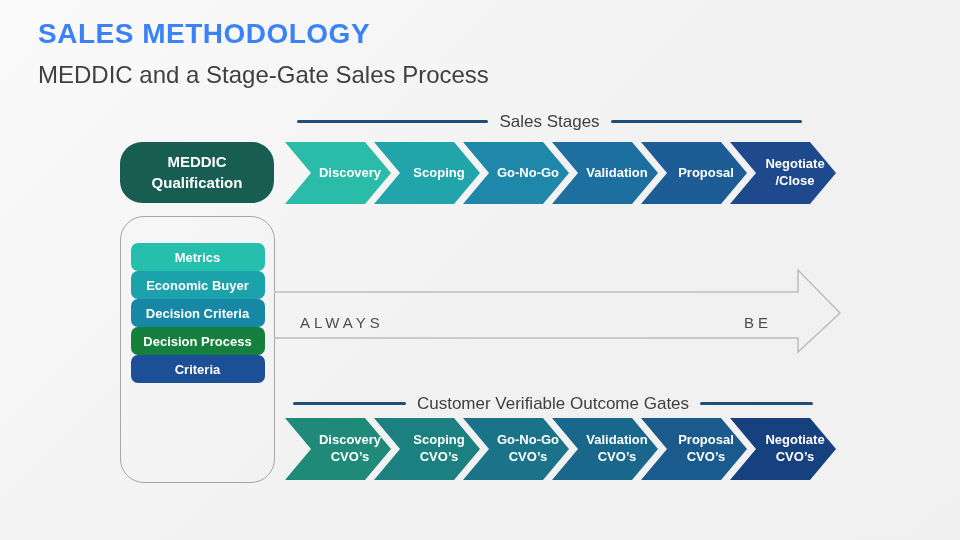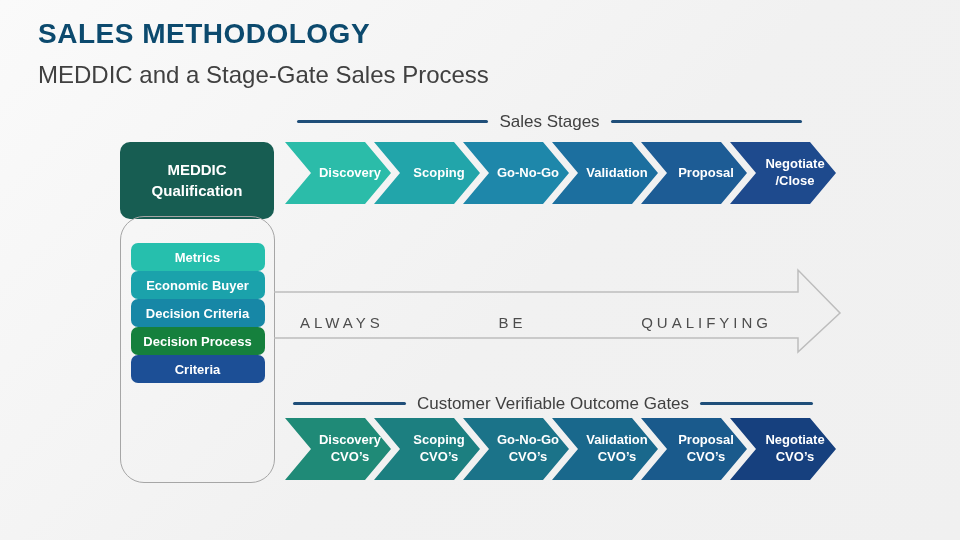--- a/index.html
+++ b/index.html
@@ -3,31 +3,31 @@
 <meta charset="utf-8">
 <style>
   html,body{margin:0;padding:0;}
   body{
     width:960px;height:540px;position:relative;overflow:hidden;
     background:linear-gradient(135deg,#FAFAFA 0%,#F1F1F1 55%,#F0F0F0 100%);
     font-family:"Liberation Sans",sans-serif;
   }
   .abs{position:absolute;}
   
-  .slide-title{left:38px;top:18px;font-size:28px;font-weight:bold;color:#0c4a6e;letter-spacing:.5px;}
+  .slide-title{left:38px;top:18px;font-size:28px;font-weight:bold;color:#3b82f6;letter-spacing:.5px;}
   .slide-subtitle{left:38px;top:61px;font-size:24px;color:#404040;}
   
   .section-heading{display:flex;align-items:center;gap:11px;}
   .section-heading .rule{flex:1;height:3px;border-radius:2px;}
   .section-heading .caption{font-size:17px;color:#404040;white-space:nowrap;}
   #sales-stages-heading{left:297px;top:112px;width:505px;height:19px;justify-content:flex-end;}
   #cvo-heading{left:293px;top:394px;width:520px;height:19px;}
   
   .meddic-box{
-    left:120px;top:142px;width:154px;height:77px;border-radius:10px;
+    left:120px;top:142px;width:154px;height:61px;border-radius:22px;
     display:flex;flex-direction:column;align-items:center;justify-content:center;
     color:#fff;font-size:15px;font-weight:bold;line-height:1.35;text-align:center;
   }
   
   .chevron-row{display:flex;height:62px;}
   #stage-row{left:285px;top:142px;}
   #cvo-row{left:285px;top:418px;}
   .chevron{
     width:106px;height:62px;box-sizing:border-box;flex:0 0 auto;
     clip-path:polygon(0 0, calc(100% - 26px) 0, 100% 50%, calc(100% - 26px) 100%, 0 100%, 26px 50%);
@@ -106,21 +106,20 @@
   <div class="meddic-item" style="background-color: #15803d;">Decision Process</div>
   <div class="meddic-item" style="background-color: rgb(28, 79, 150);">Criteria</div>
 </div>
 
 <svg class="abs" id="qualifying-arrow" viewBox="0 0 570 88">
   <path d="M0 24 H524 V2 L566 45 L524 84 V70 H0" fill="none" stroke-width="1.5" stroke="#BDBDBD"></path>
 </svg>
 <div class="abs" id="qualifying-text">
   <span>ALWAYS</span>
   <span>BE</span>
-  <span>QUALIFYING</span>
 </div>
 
 <div class="abs section-heading" id="cvo-heading">
   <div class="rule" style="background-color: rgb(31, 78, 121);"></div>
   <div class="caption">Customer Verifiable Outcome Gates</div>
   <div class="rule" style="background-color: rgb(31, 78, 121);"></div>
 </div>
 
 <div class="abs chevron-row" id="cvo-row">
   <div class="chevron" style="background-color: rgb(31, 138, 119);">

